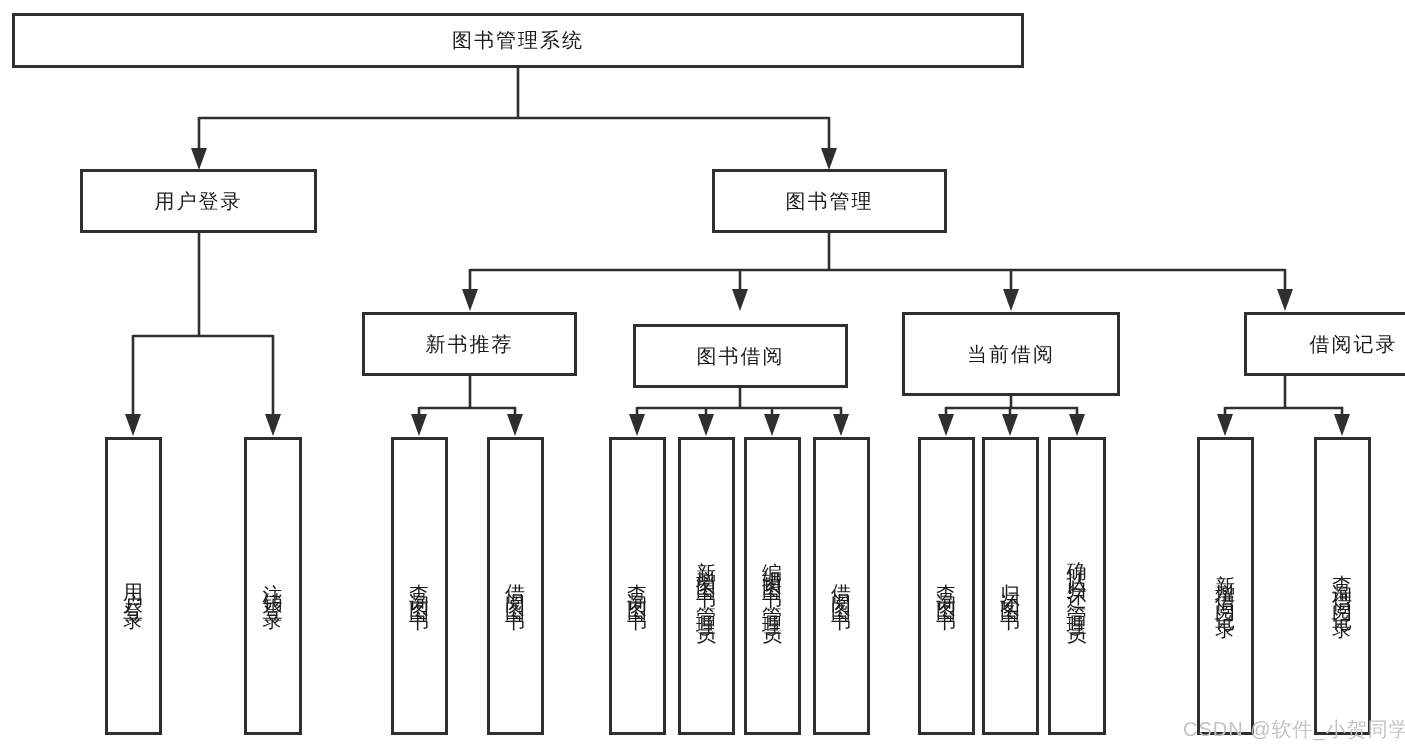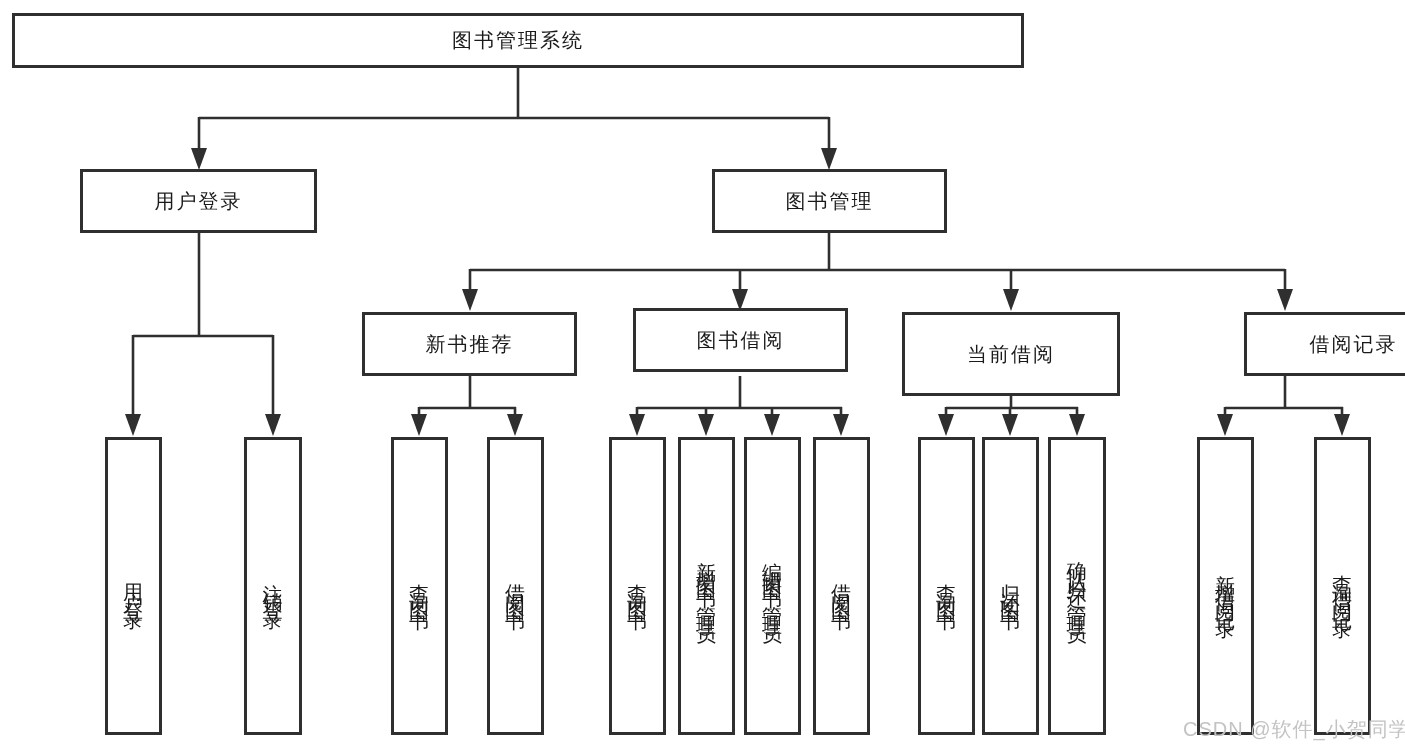--- a/index.html
+++ b/index.html
@@ -136,21 +136,21 @@
     <path d="M1342 407 L1342 418"></path>
     <polygon points="1334,414 1350,414 1342,436"></polygon>
   </svg>
 
   <div class="hbox" style="left:12px; top:13px; width:1012px; height:55px;">图书管理系统</div>
 
   <div class="hbox" style="left:80px; top:169px; width:237px; height:64px;">用户登录</div>
   <div class="hbox" style="left:362px; top:312px; width:215px; height:64px;">新书推荐</div>
 
   <div class="hbox" style="left:712px; top:169px; width:235px; height:64px;">图书管理</div>
-  <div class="hbox" style="left:633px; top:308px; width:215px; height:64px;">图书借阅</div>
+  <div class="hbox" style="left:633px; top:324px; width:215px; height:64px;">图书借阅</div>
   <div class="hbox" style="left:902px; top:312px; width:218px; height:84px;">当前借阅</div>
   <div class="hbox" style="left:1244px; top:312px; width:219px; height:64px;">借阅记录</div>
 
   <div class="vbox" style="left:105px; width:57px;">
     <span>用户登录</span>
   </div>
   <div class="vbox" style="left:244px; width:58px;">
     <span>注销登录</span>
   </div>
 

